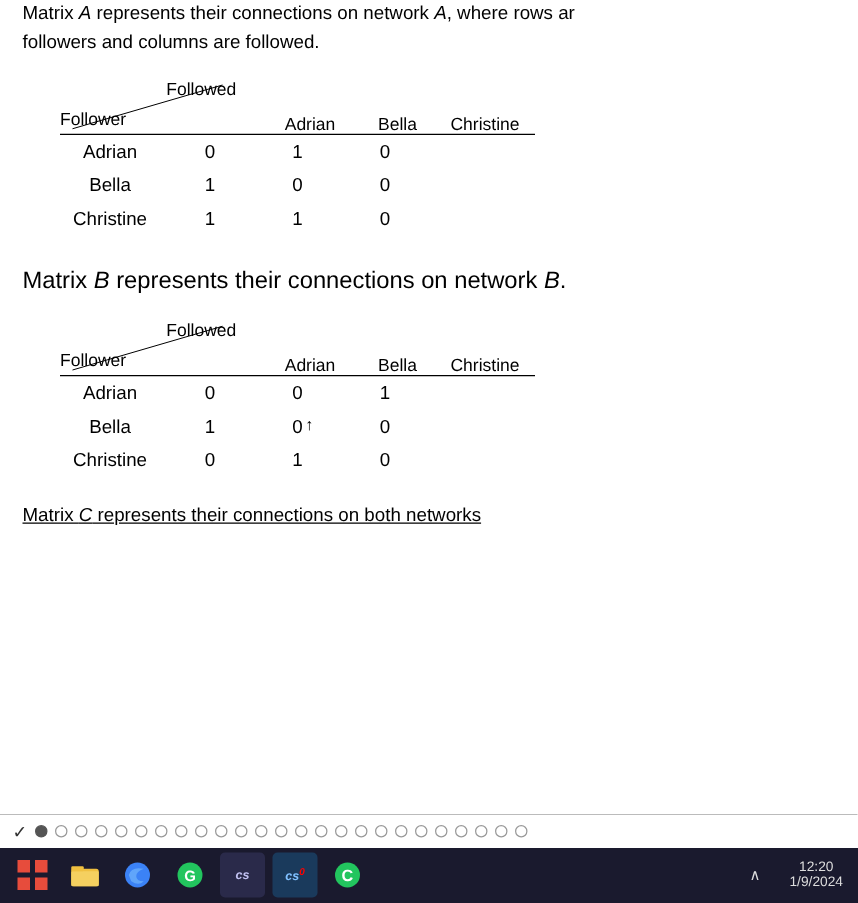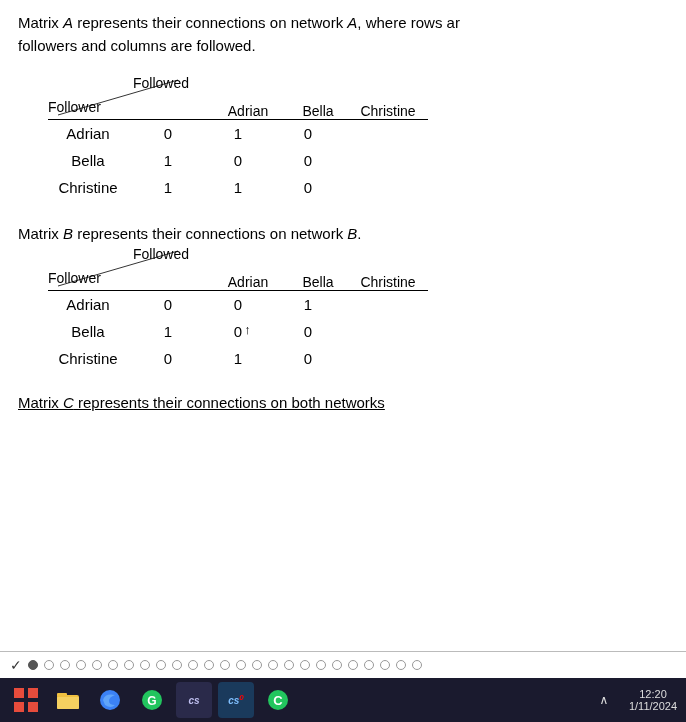--- a/index.html
+++ b/index.html
@@ -8,21 +8,21 @@
       width: 686px;
       min-height: 722px;
       background: #fff;
       font-family: Arial, sans-serif;
       font-size: 15px;
       color: #000;
       overflow-x: hidden;
     }
 
     .content-area {
-      padding: 12px 18px 0 18px;
+      padding: 0 18px 0 18px;
       position: relative;
     }
 
     .intro-text {
       font-size: 15px;
       line-height: 1.5;
       margin-bottom: 18px;
     }
 
     .matrix-section {
@@ -108,21 +108,22 @@
       display: flex;
       align-items: center;
       justify-content: center;
       border-radius: 4px;
       cursor: pointer;
     }
 
     .taskbar-spacer { flex: 1; }
 
     .matrix-B-note {
-      font-size: 15px;
+      font-size: 19px;
+      margin-bottom: 16px;
       line-height: 1.5;
     }
   </style>
 </head>
 <body>
 
 <div class="content-area">
 
   <p class="intro-text">
     Matrix <em>A</em> represents their connections on network <em>A</em>, where rows ar<br>
@@ -306,15 +307,15 @@
   </div>
 
   <div class="taskbar-spacer"></div>
 
   <div class="taskbar-icon" style="font-size:12px; color:#ddd;">
     ∧
   </div>
 
   <div style="color:#ddd; font-size:11px; text-align:center; min-width:50px;">
     <div>12:20</div>
-    <div>1/11/2024</div>
+    <div>1/9/2024</div>
   </div>
 </div>
 
 </body></html>

